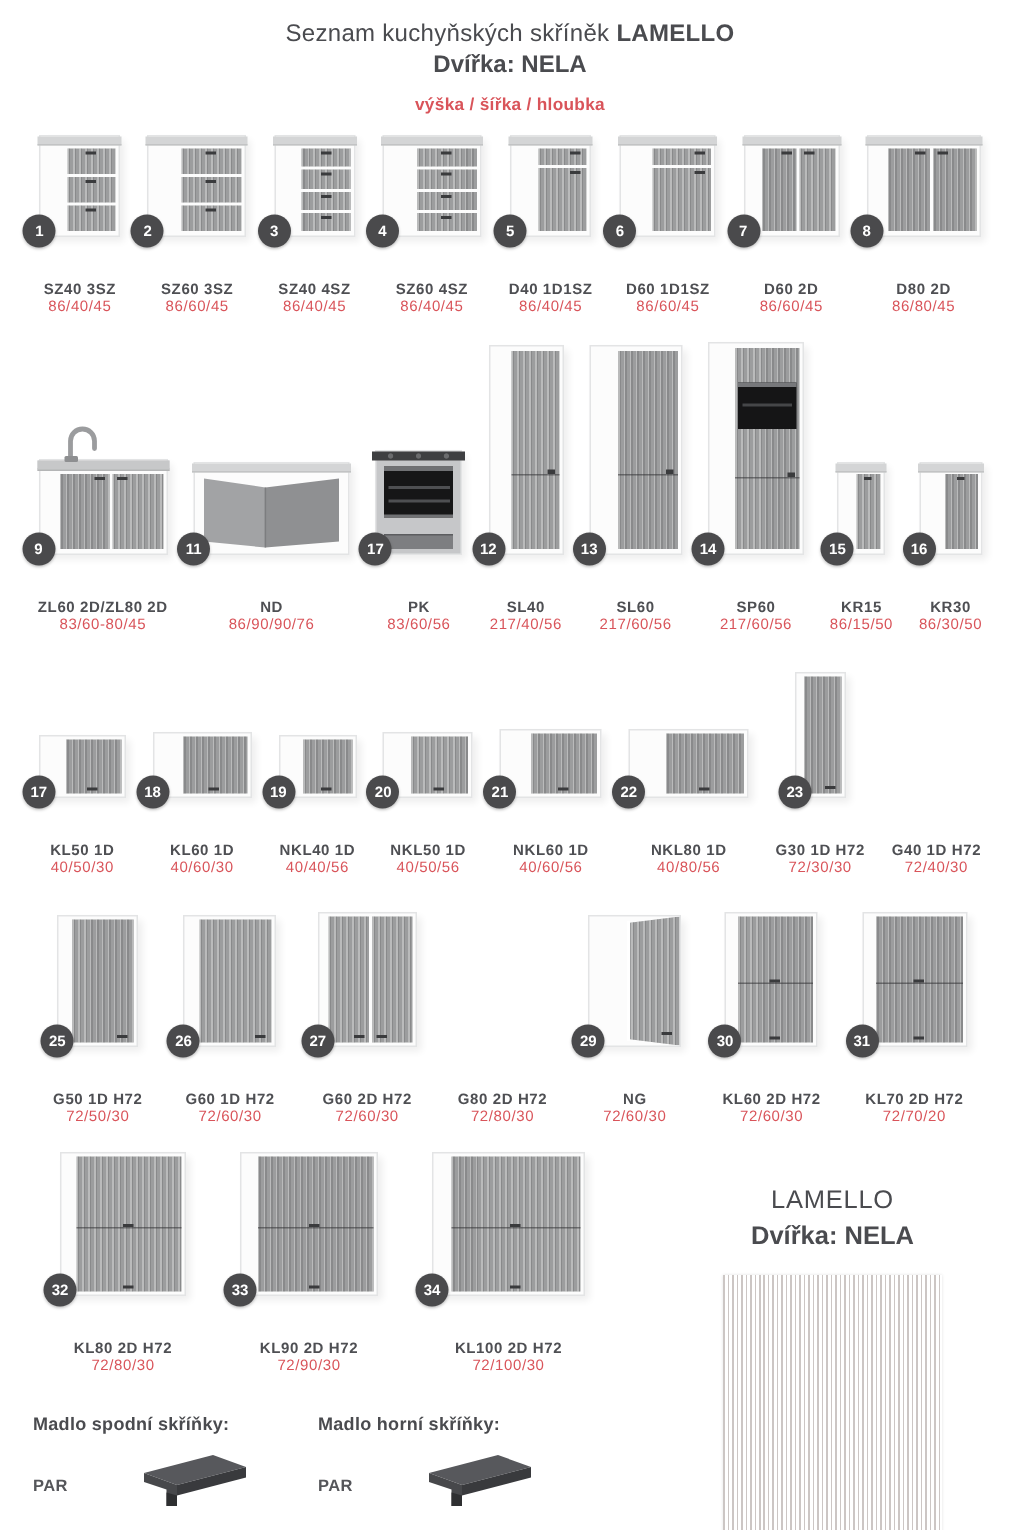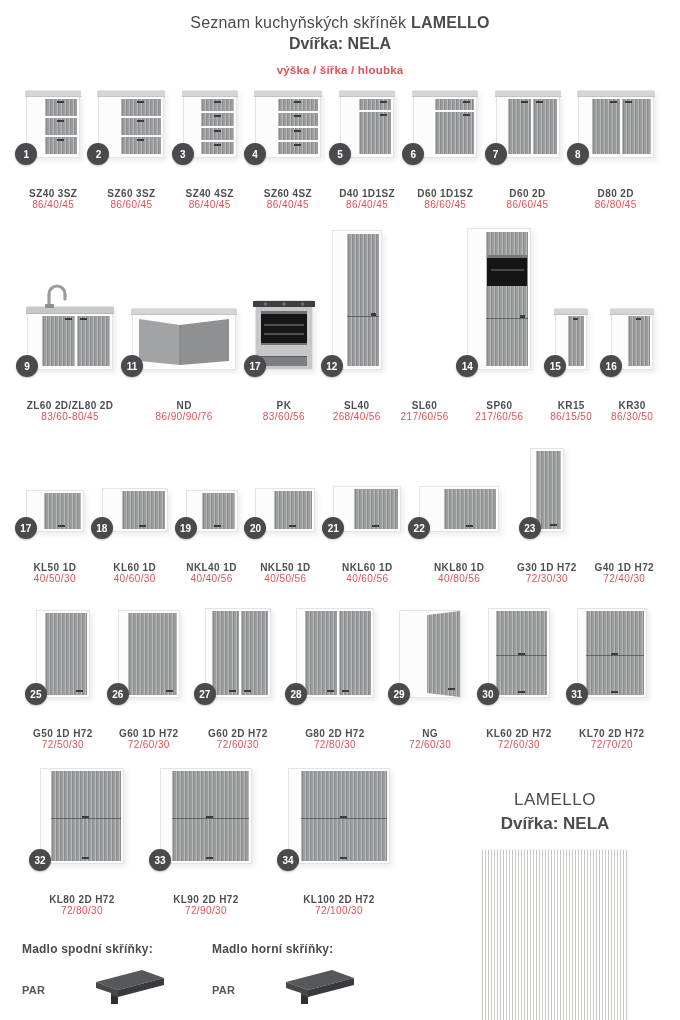--- a/index.html
+++ b/index.html
@@ -282,23 +282,32 @@
         <div class="figwrap">
           <div class="cab" style="width:50px;height:140px;">
             <div class="fr lam" style="left:30%;top:3px;bottom:3px;">
         <div class="seam" style="top:62%"></div>
               <span class="hd" style="top:60%;right:3px;width:5px;height:3px;"></span>
             </div>
           </div>
          <div class="badge">12</div>
        </div>
        <div class="code">SL40</div>
-       <div class="dims">268/40/56</div>
-      </div>
-      <div class="card">
+       <div class="dims">217/40/56</div>
+      </div>
+      <div class="card">
+        <div class="figwrap">
+          <div class="cab" style="width:62px;height:140px;">
+            <div class="fr lam" style="left:30%;top:3px;bottom:3px;">
+        <div class="seam" style="top:62%"></div>
+              <span class="hd" style="top:60%;right:3px;width:5px;height:3px;"></span>
+            </div>
+          </div>
+         <div class="badge">13</div>
+       </div>
        <div class="code">SL60</div>
        <div class="dims">217/60/56</div>
       </div>
       <div class="card">
         <div class="figwrap">
           <div class="cab" style="width:64px;height:142px;">
             <div class="fr lam" style="left:28%;top:3px;bottom:3px;">
         <div style="position:absolute;top:17%;left:4%;right:4%;height:21%;background:#151516;border-top:3px solid #77787b;">
           <div style="position:absolute;top:40%;left:8%;right:8%;height:2px;background:#454648;"></div>
               </div>
@@ -462,33 +471,20 @@
                 <span class="hd" style="bottom:3px;left:3px;"></span>
               </div>
             </div>
           </div>
          <div class="badge">27</div>
        </div>
        <div class="code">G60 2D H72</div>
        <div class="dims">72/60/30</div>
       </div>
       <div class="card">
-        <div class="figwrap">
-          <div class="cab" style="width:78px;height:90px;">
-            <div class="wfr cols" style="left:10%;">
-        <div class="door lam">
-                <span class="hd" style="bottom:3px;right:3px;"></span>
-              </div>
-        <div class="door lam">
-                <span class="hd" style="bottom:3px;left:3px;"></span>
-              </div>
-            </div>
-          </div>
-         <div class="badge">28</div>
-       </div>
        <div class="code">G80 2D H72</div>
        <div class="dims">72/80/30</div>
       </div>
       <div class="card">
         <div class="figwrap">
           <div class="cab" style="width:62px;height:88px;">
             <div class="wfr lam" style="left:0;right:0;top:0;bottom:0;clip-path:polygon(42% 5%,100% 0,100% 100%,42% 95%);">
               <span class="hd" style="bottom:8%;right:5px;"></span>
             </div>
         <div style="position:absolute;top:4%;bottom:4%;left:42%;width:2px;background:#fff;z-index:2;"></div>

